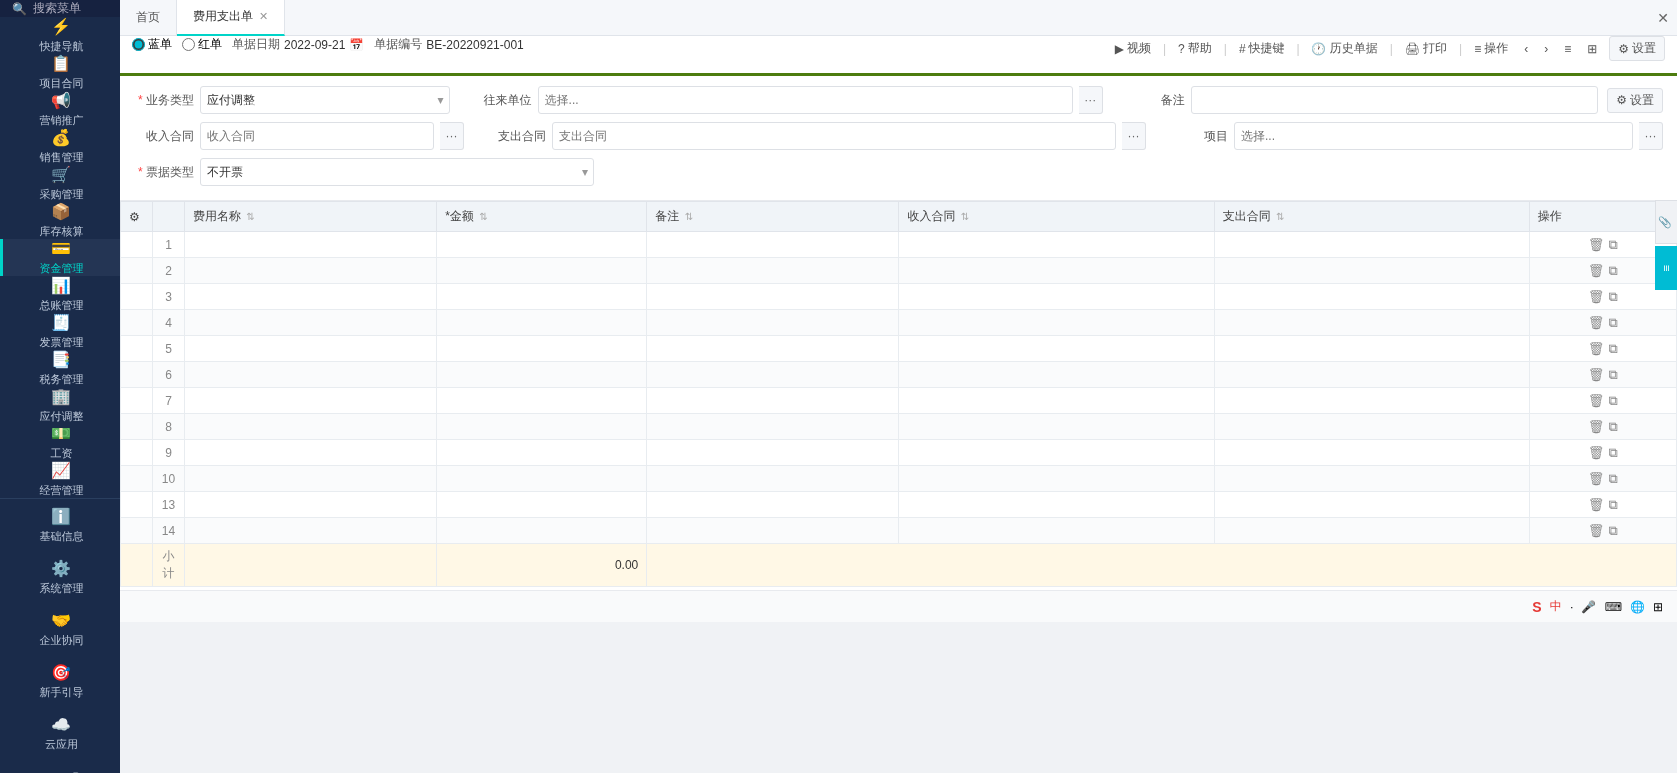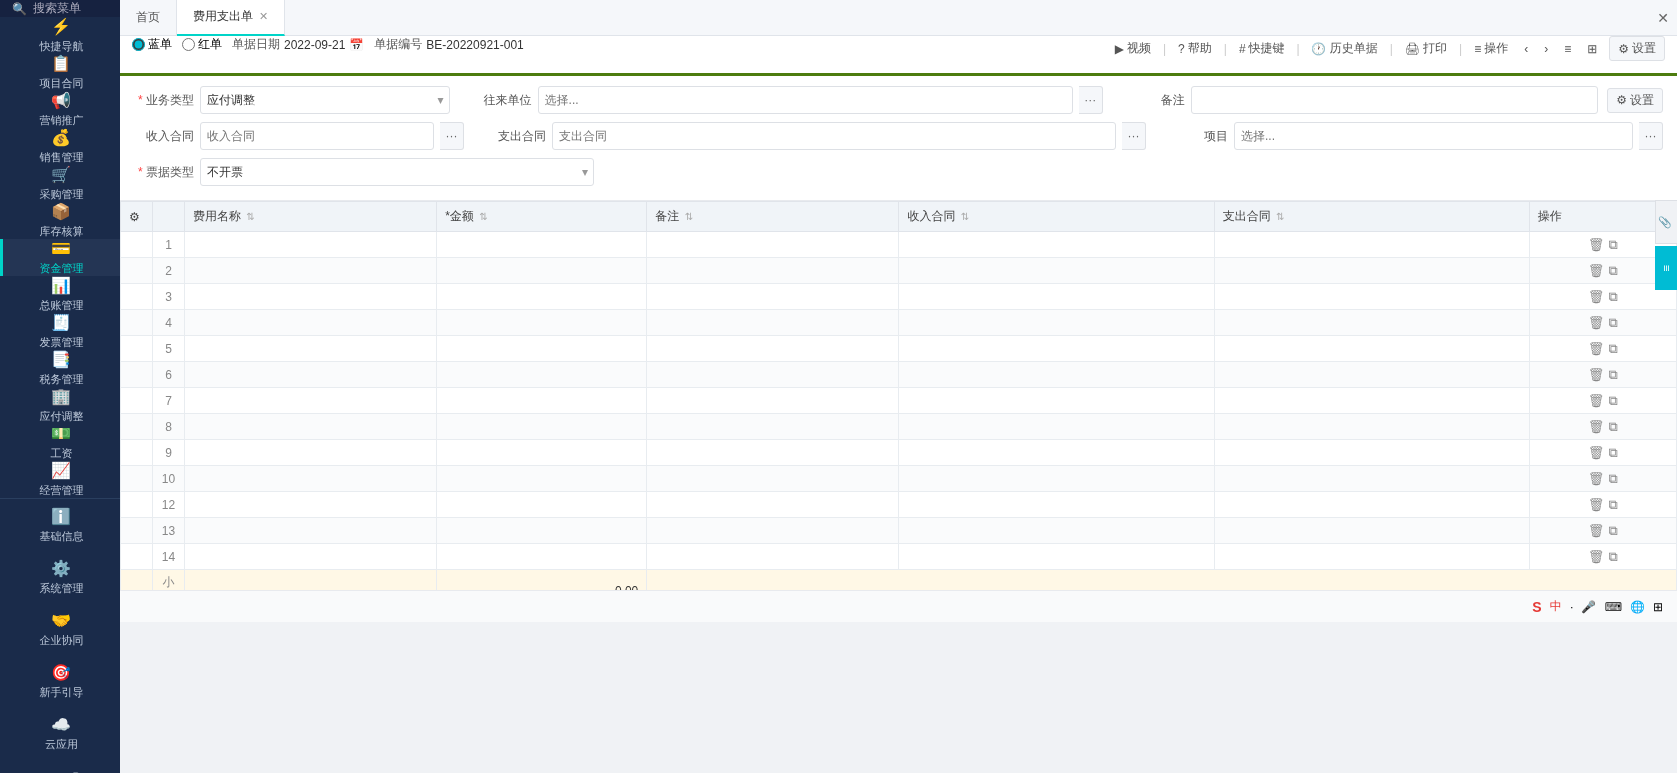--- a/index.html
+++ b/index.html
@@ -632,35 +632,20 @@
       <td></td>
       <td>
         <div class="action-icons">
           <span class="action-icon">🗑</span>
           <span class="action-icon">⧉</span>
         </div>
       </td>
     </tr>
           <tr>
       <td></td>
-      <td class="row-num">12</td>
-      <td></td>
-      <td></td>
-      <td></td>
-      <td></td>
-      <td></td>
-      <td>
-        <div class="action-icons">
-          <span class="action-icon">🗑</span>
-          <span class="action-icon">⧉</span>
-        </div>
-      </td>
-    </tr>
-          <tr>
-      <td></td>
       <td class="row-num">13</td>
       <td></td>
       <td></td>
       <td></td>
       <td></td>
       <td></td>
       <td>
         <div class="action-icons">
           <span class="action-icon">🗑</span>
           <span class="action-icon">⧉</span>

